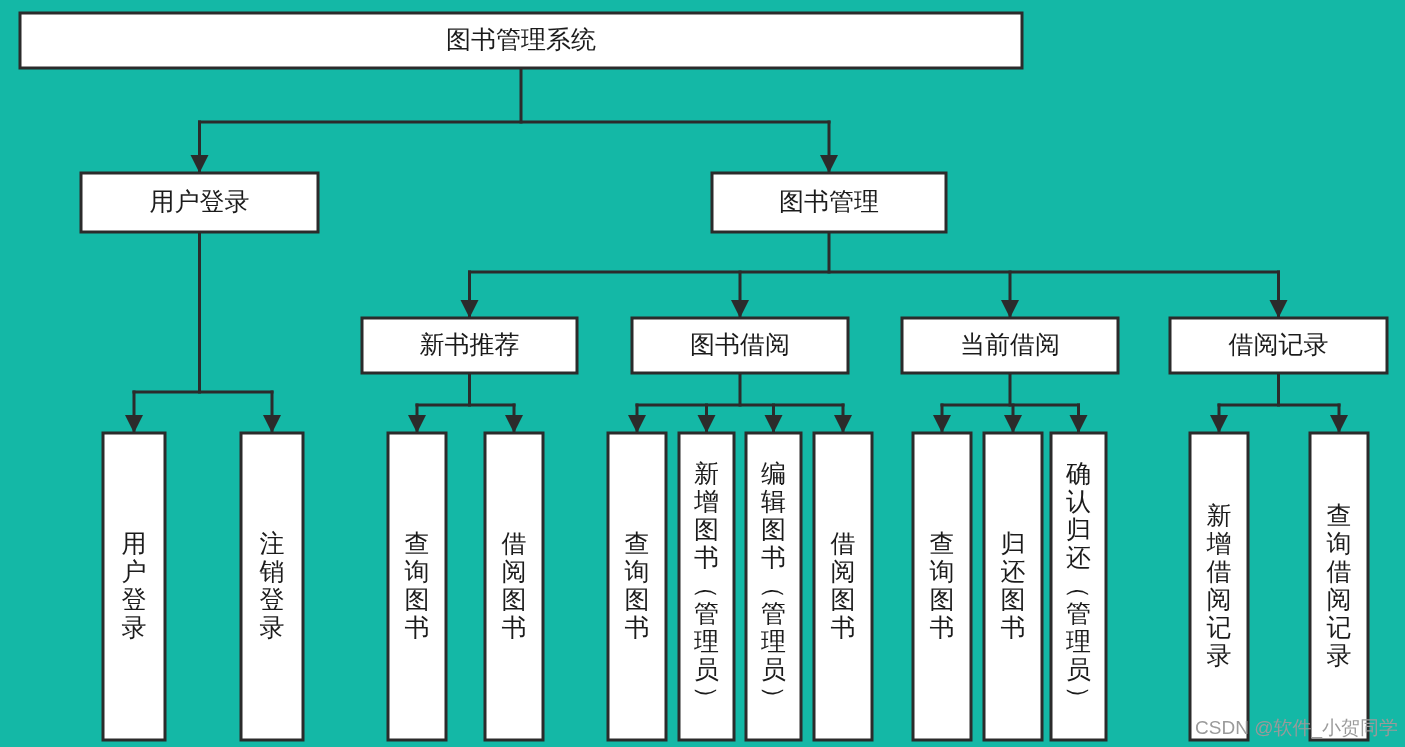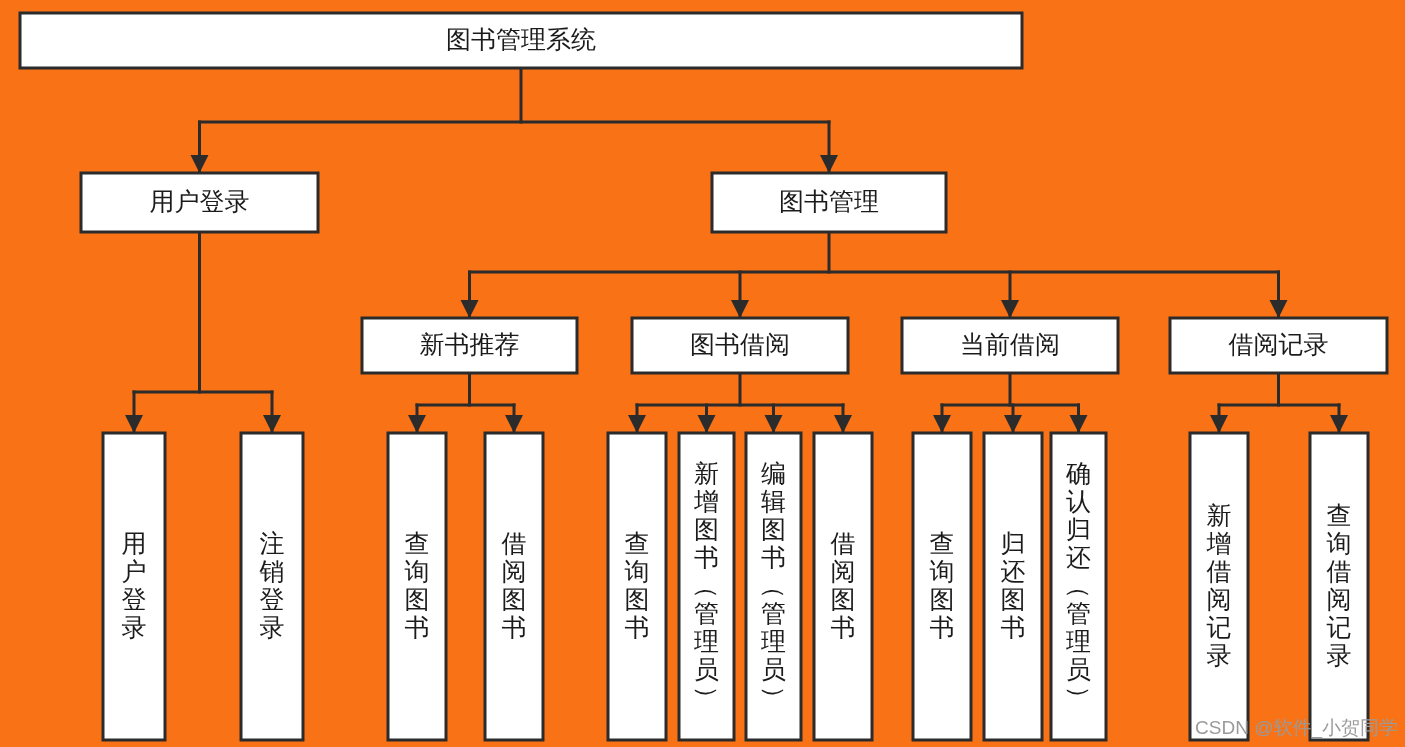--- a/index.html
+++ b/index.html
@@ -7,21 +7,21 @@
     padding: 0;
     background: #ffffff;
   }
   body {
     font-family: "Liberation Sans", "DejaVu Sans", sans-serif;
   }
   #stage {
     position: relative;
     width: 1405px;
     height: 747px;
-    background: #f97316;
+    background: #14b8a6;
     overflow: hidden;
   }
   #diagram-svg {
     position: absolute;
     left: 0;
     top: 0;
     width: 1405px;
     height: 747px;
   }
   .node-box {

